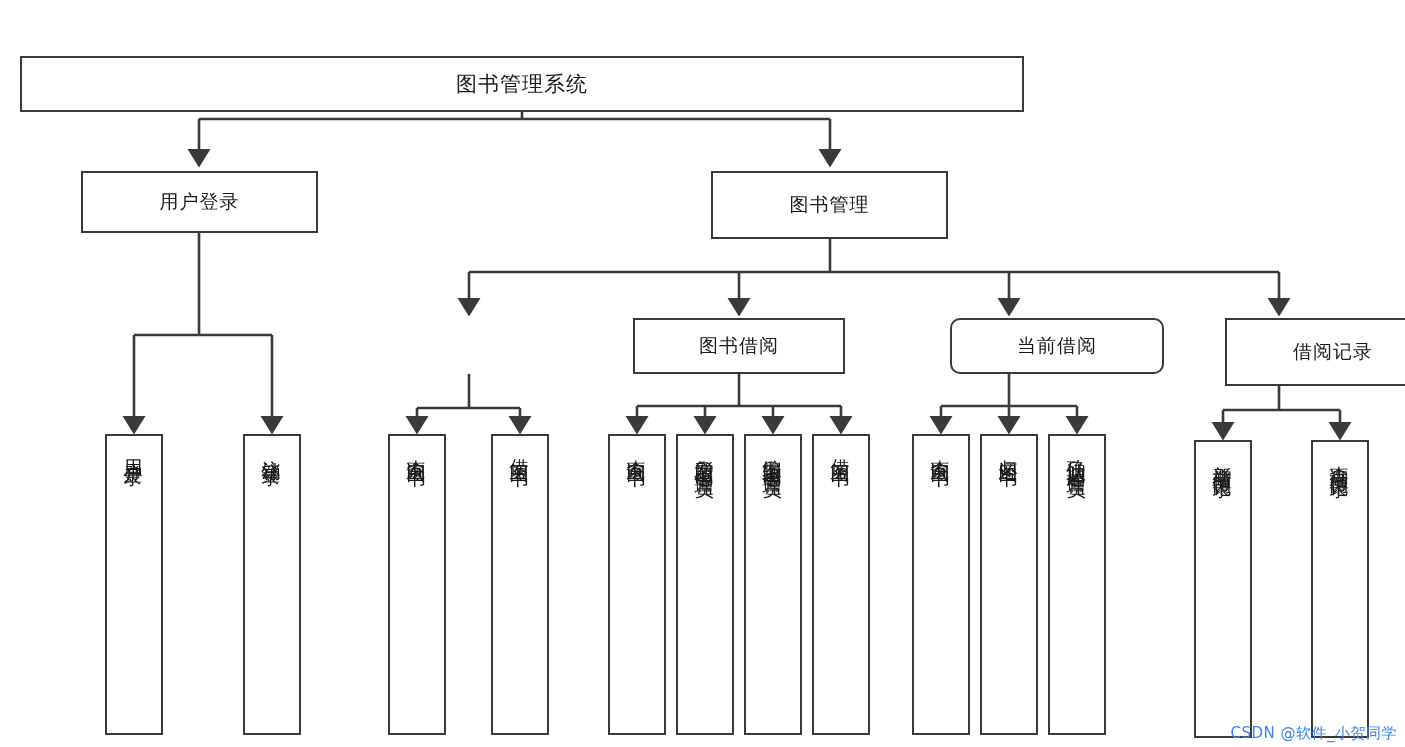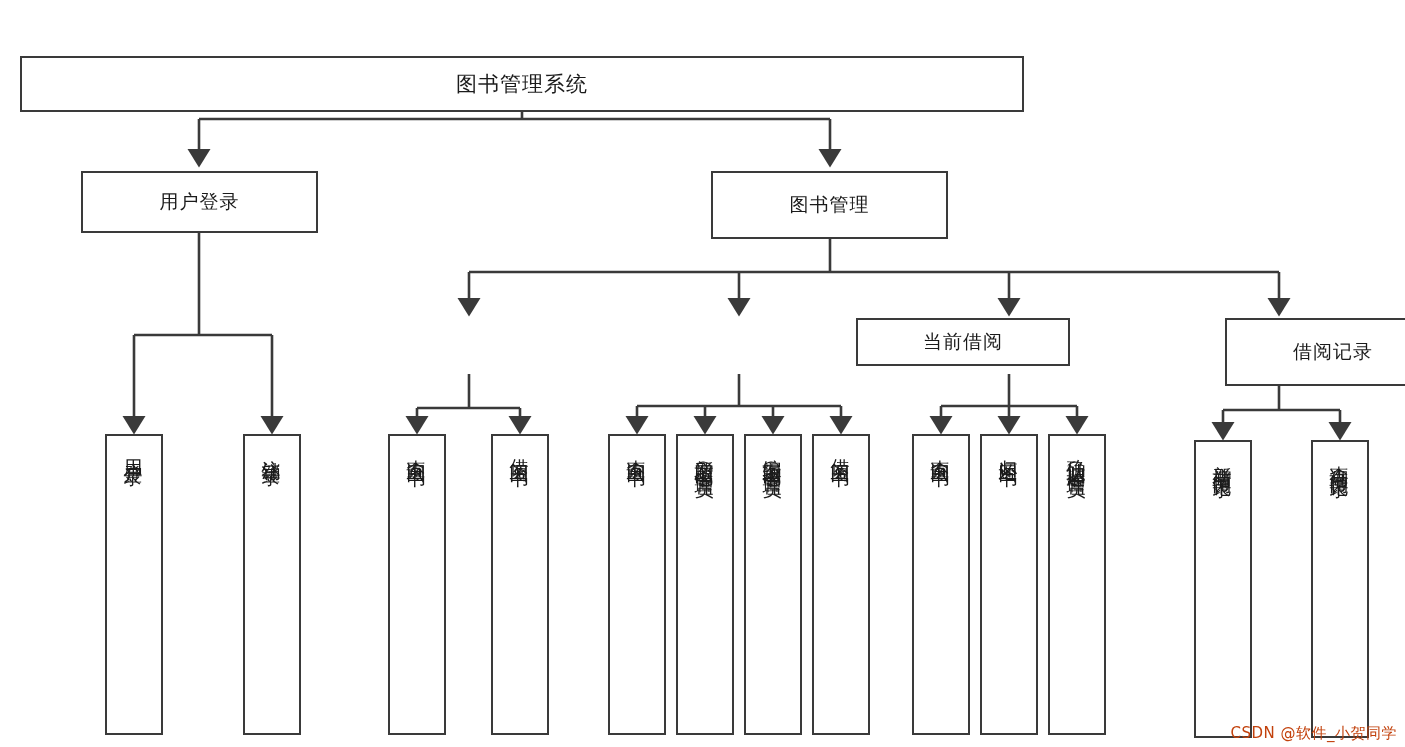--- a/index.html
+++ b/index.html
@@ -60,21 +60,21 @@
     line-height:1.06;
     letter-spacing:3px;
     white-space:nowrap;
     color:#1b1b1b;
   }
   .watermark{
     position:absolute;
     right:8px;
     bottom:4px;
     font-size:15px;
-    color:#c2410c;
+    color:#3b82f6;
     letter-spacing:0.5px;
     z-index:3;
     white-space:nowrap;
   }
 </style>
 </head>
 <body>
 
 <div id="canvas">
 
@@ -132,21 +132,24 @@
     <span>图书管理系统</span>
   </div>
 
   <div class="node level2" style="left:81px;top:171px;width:237px;height:62px;">
     <span>用户登录</span>
   </div>
   <div class="node level2" style="left:711px;top:171px;width:237px;height:68px;">
     <span>图书管理</span>
   </div>
 
-  <div class="node level3" style="left:856px;top:318px;width:214px;height:48px;">
+  <div class="node level3" style="left:633px;top:318px;width:212px;height:56px;">
+    <span>图书借阅</span>
+  </div>
+  <div class="node level3" style="left:950px;top:318px;width:214px;height:56px;border-radius:10px;">
     <span>当前借阅</span>
   </div>
   <div class="node level3" style="left:1225px;top:318px;width:216px;height:68px;">
     <span>借阅记录</span>
   </div>
 
   <div class="node leaf" style="left:105px;top:434px;width:58px;height:301px;">
     <span class="vtext">用户登录</span>
   </div>
   <div class="node leaf" style="left:243px;top:434px;width:58px;height:301px;">

